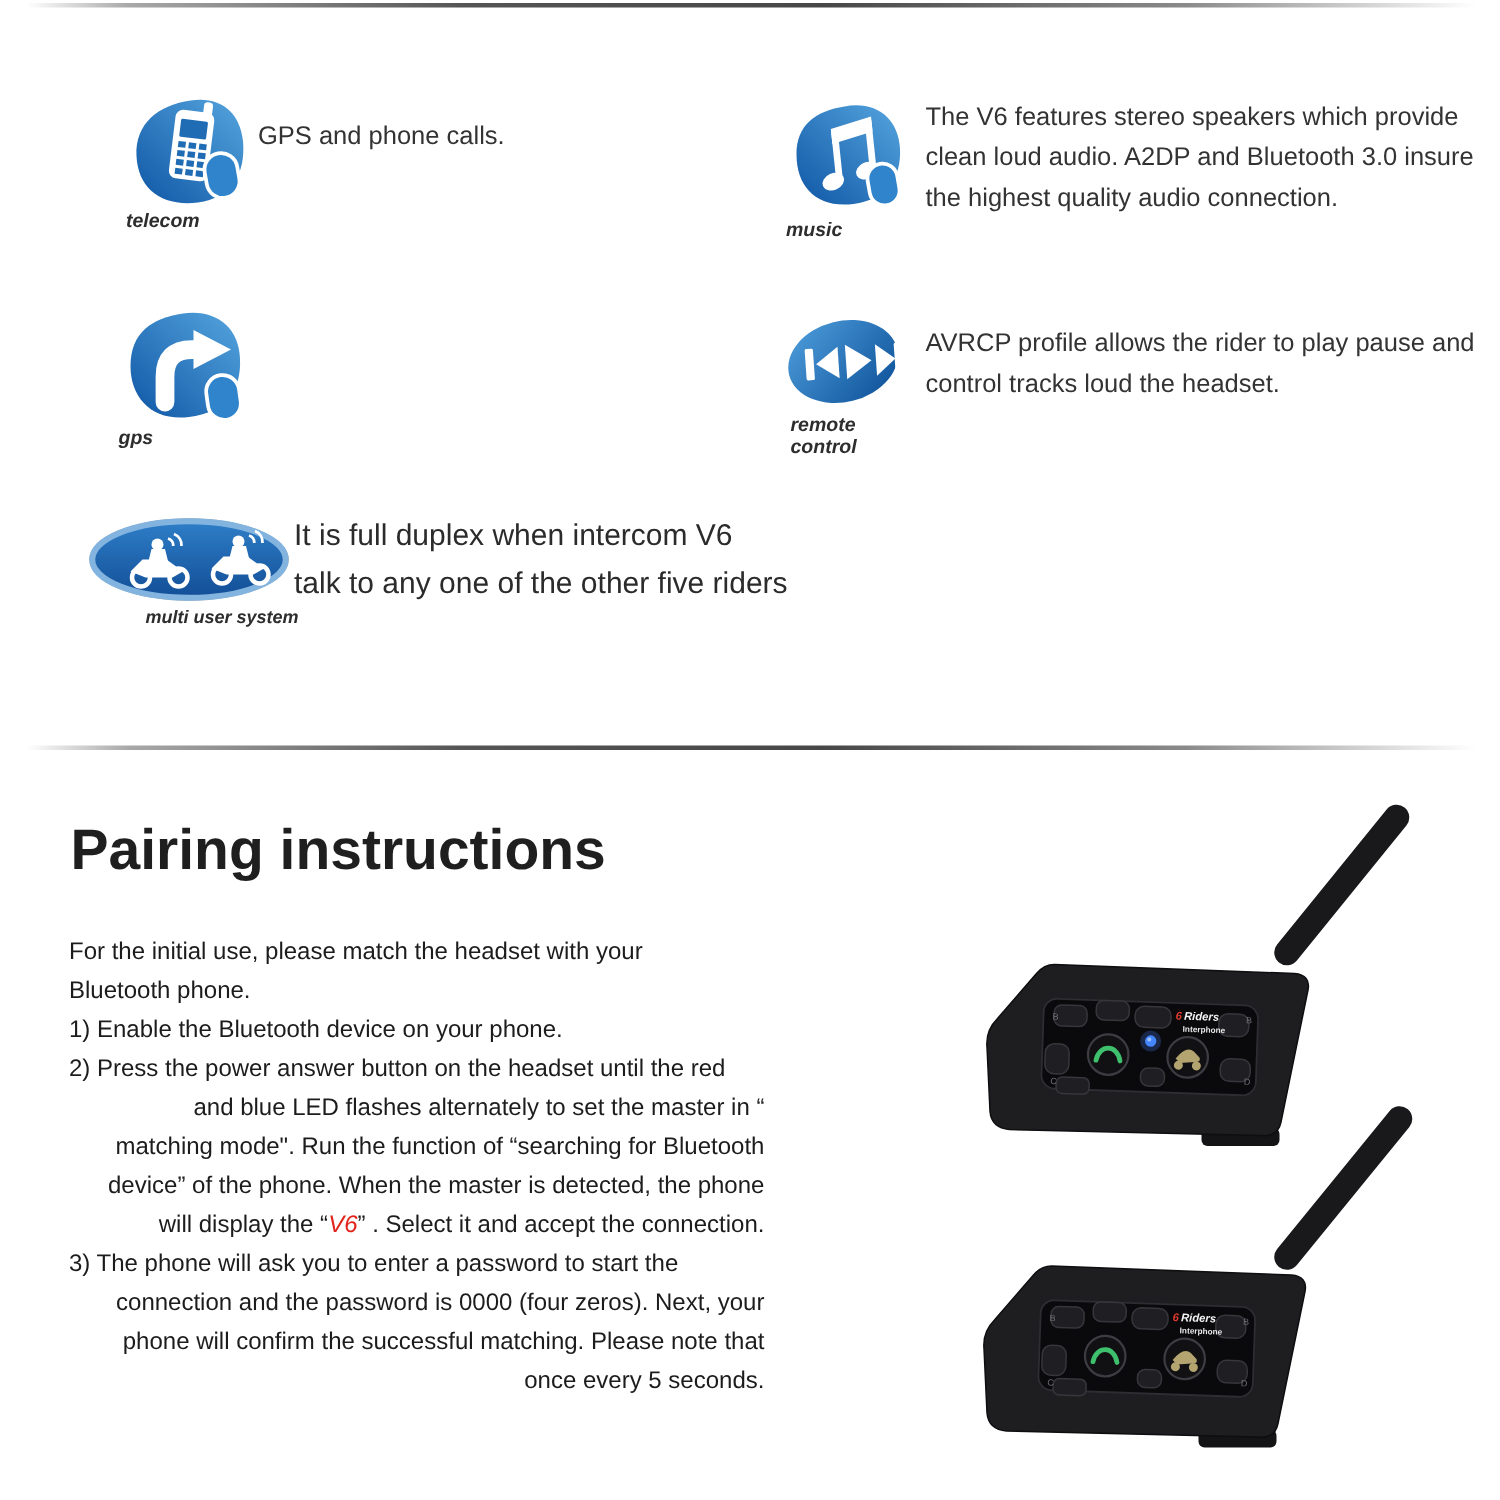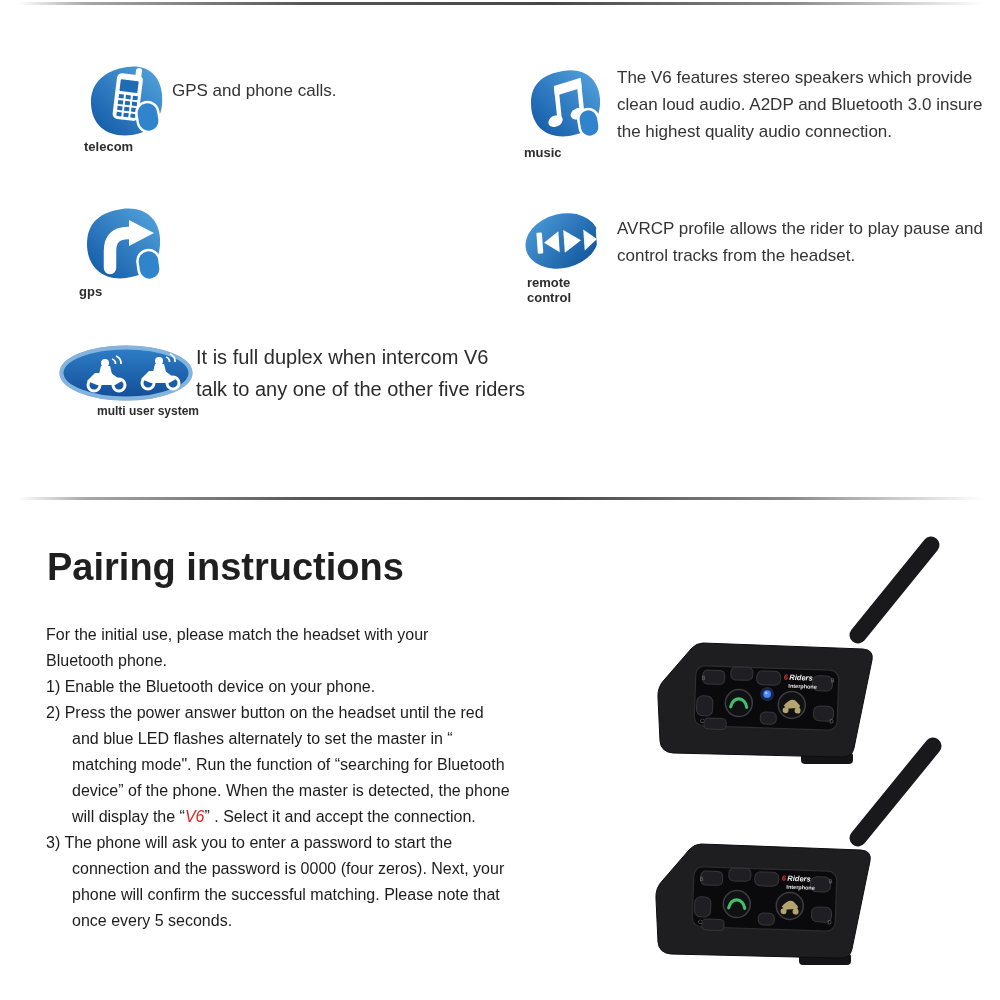--- a/index.html
+++ b/index.html
@@ -4,28 +4,28 @@
 <style>
   html,body{margin:0;padding:0;background:#fff;}
   .stage{position:relative;width:1000px;height:1000px;background:#ffffff;overflow:hidden;
          font-family:"Liberation Sans",sans-serif;color:#222;}
   .divider{position:absolute;left:18px;width:966px;height:3px;border-radius:2px;
     background:linear-gradient(90deg,rgba(160,160,160,0) 0%,#a8a8a8 7%,#555 30%,#474747 55%,#8a8a8a 80%,rgba(170,170,170,0) 100%);}
   .divider.top{top:2px;}
   .divider.mid{top:497px;}
 
   .icon{position:absolute;}
-  .icon-label{position:absolute;font-weight:bold;font-size:13px;line-height:14.5px;color:#2d2d2d;}
+  .icon-label{position:absolute;font-style:italic;font-weight:bold;font-size:13px;line-height:14.5px;color:#2d2d2d;}
   .feature-text{position:absolute;font-size:17px;line-height:27px;color:#333;white-space:nowrap;}
   .multi-text{position:absolute;font-size:20px;line-height:32px;color:#2b2b2b;white-space:nowrap;}
 
   .h1{position:absolute;left:47px;top:546px;font-size:38px;font-weight:700;color:#1f1f1f;letter-spacing:0;}
   .body-text{position:absolute;left:46px;top:611px;font-size:16px;line-height:26px;color:#1c1c1c;margin-top:11px;}
   .body-text div{white-space:nowrap;}
-  .indent{padding-left:26px;}
+  .indent{padding-left:26px;text-align:right;}
   .red{color:#e2251c;font-style:italic;}
 
   .device{position:absolute;width:300px;height:235px;}
   .device.two .led{display:none;}
   .brand{font-family:"Liberation Sans",sans-serif;font-size:7.5px;font-weight:bold;font-style:italic;fill:#f2f2f2;}
   .brand-num{fill:#e03a2e;}
   .brand-sub{font-family:"Liberation Sans",sans-serif;font-size:5.5px;font-weight:bold;fill:#e8e8e8;}
   .mark{font-family:"Liberation Sans",sans-serif;font-size:6px;fill:#707078;}
 </style>
 </head>
@@ -132,21 +132,21 @@
       <polygon points="60,21 73,31.5 60,42"></polygon>
       <rect x="72.5" y="21" width="5.5" height="21" rx="1"></rect>
     </g>
   </svg>
   <div class="icon-label" style="left:527px;top:276px">
     <div>remote</div>
     <div>control</div>
   </div>
   <div class="feature-text" style="left:617px;top:215px">
     <div>AVRCP profile allows the rider to play pause and</div>
-    <div>control tracks from the headset.</div>
+    <div>control tracks loud the headset.</div>
   </div>
 
   <svg class="icon" style="left:58px;top:344px" width="140" height="62" viewBox="0 0 140 62">
     <defs>
       <linearGradient id="gMulti" x1="0" y1="0" x2="0" y2="1">
         <stop offset="0" stop-color="#2e7ec7"></stop>
           <stop offset="1" stop-color="#124e97"></stop>
       </linearGradient>
     </defs>
     <ellipse cx="68" cy="29" rx="66.5" ry="27.5" fill="#9ba1a8"></ellipse>

